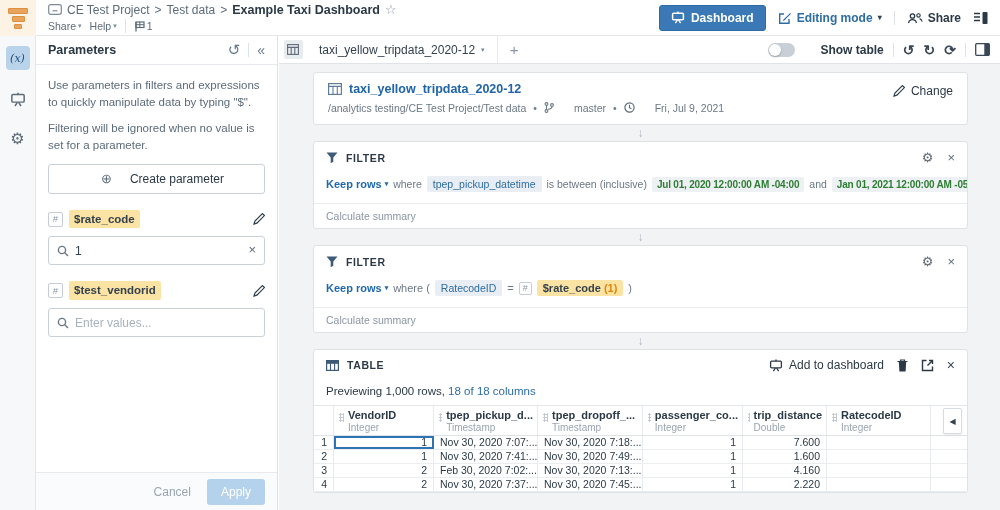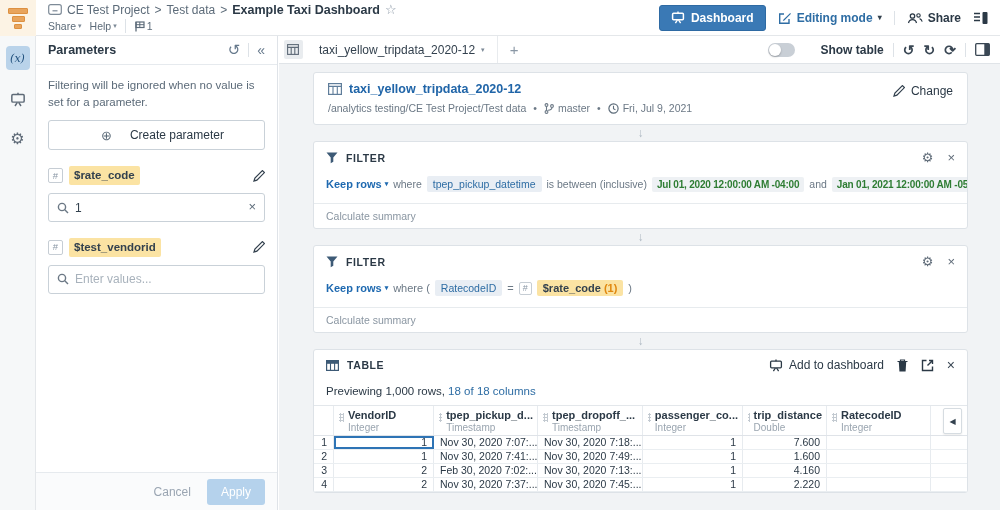--- a/index.html
+++ b/index.html
@@ -88,21 +88,21 @@
   .connector { height:16px; display:flex; align-items:center; justify-content:center;
     color:#aeb8c2; font-size:12px; }
 
   
   .srccard { padding:9px 14px 10px; position:relative; }
   .srcline1 { display:flex; align-items:center; gap:7px; }
   .srcname { color:#2065a8; font-size:12.5px; font-weight:bold; }
   .changebtn { position:absolute; right:14px; top:11px; display:flex; align-items:center; gap:6px;
     font-size:12px; color:#2b3946; cursor:pointer; }
   .srcline2 { display:flex; align-items:center; gap:7px; margin-top:6px; font-size:10.5px; color:#6b7885; }
-  .srcline2 .seg { display:flex; align-items:center; gap:4px; }
+  .srcline2 .seg { display:flex; align-items:flex-start; gap:20px; }
   .srcstats { margin-top:8px; font-size:12px; font-weight:bold; color:#2b3946; }
 
   
   .fhead { display:flex; align-items:center; gap:8px; padding:8px 12px 4px;text-align:center; }
   .fhead .ft { font-size:10.5px; font-weight:bold; letter-spacing:.6px; color:#2b3946; }
   .fhead .fic { margin-left:auto; display:flex; align-items:center; gap:14px; color:#5f6b78; }
   .fhead .gear { font-size:13px; cursor:pointer; }
   .fhead .fx-close { font-size:13px; cursor:pointer; }
   .fbody { display:flex; align-items:center; gap:5px; padding:7px 12px 11px; font-size:10.5px;
     color:#6b7885; white-space:nowrap; overflow:hidden; }
@@ -237,20 +237,21 @@
 <div class="ppanel">
   <div class="phead">
     <span class="t">Parameters</span>
     <span class="ic">
       <span style="font-size:15px;">↺</span>
       <span class="vdiv"></span>
       <span>«</span>
     </span>
   </div>
   <div class="pbody">
+    <p>Use parameters in filters and expressions to quickly manipulate data by typing "$".</p>
     <p>Filtering will be ignored when no value is set for a parameter.</p>
     <button class="btn-create">
       <span class="plus">⊕</span>
       <span>Create parameter</span>
     </button>
 
     <div class="paramrow">
       <span class="hashbox">#</span>
       <span class="pname">$rate_code</span>
       <svg class="edit" width="12" height="12" viewBox="0 0 12 12">

